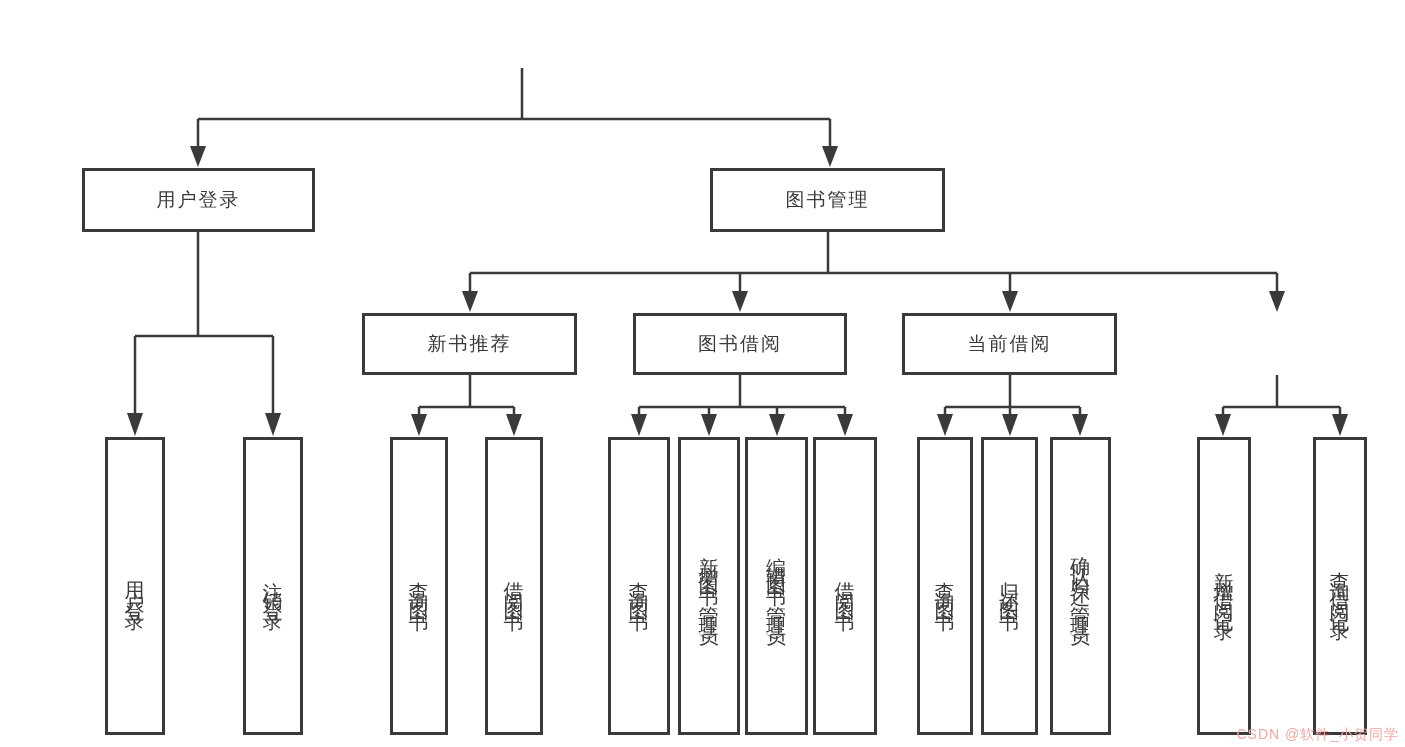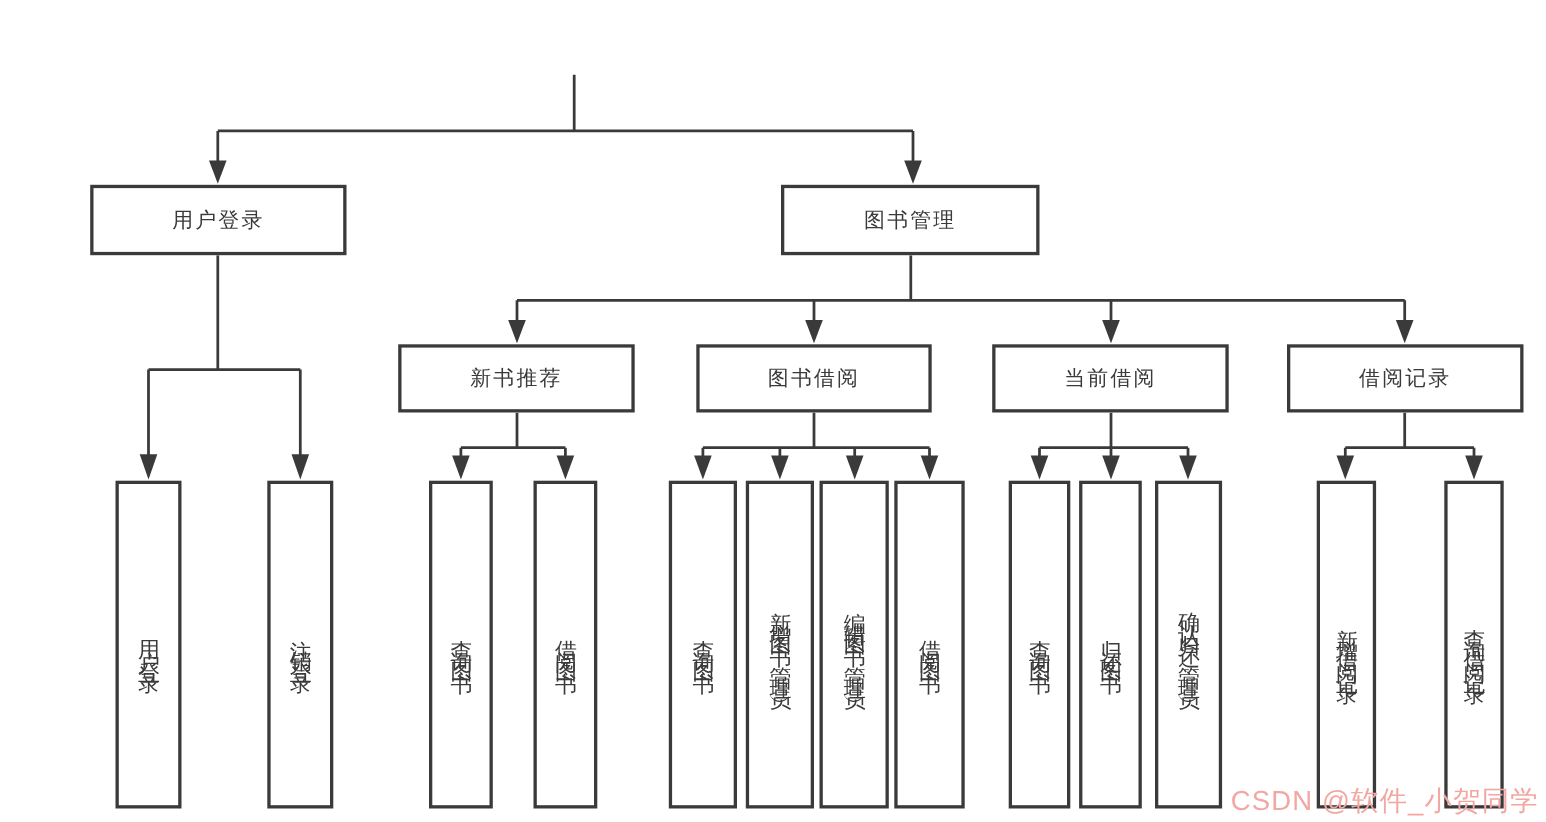--- a/index.html
+++ b/index.html
@@ -18,21 +18,21 @@
     background:#fff;display:flex;align-items:center;justify-content:center;
     z-index:1;
   }
   .h .lbl{font-size:19px;letter-spacing:2px;white-space:nowrap;}
   .v .lbl{
     writing-mode:vertical-rl;text-orientation:mixed;
     font-size:20px;letter-spacing:10px;line-height:1;white-space:nowrap;
   }
   .watermark{
     position:absolute;right:6px;bottom:3px;z-index:2;
-    font-size:25px;letter-spacing:1px;color:var(--wm);white-space:nowrap;
+    font-size:14px;letter-spacing:1px;color:var(--wm);white-space:nowrap;
   }
 </style>
 </head>
 <body>
 
 <div id="stage">
 
   <svg id="connectors" width="1405" height="747" viewBox="0 0 1405 747">
     <g stroke="#3a3a3a" stroke-width="2.5" fill="none">
 
@@ -83,23 +83,20 @@
 
   <div class="box h" style="left:362px;top:313px;width:215px;height:62px">
     <span class="lbl">新书推荐</span>
   </div>
   <div class="box h" style="left:633px;top:313px;width:214px;height:62px">
     <span class="lbl">图书借阅</span>
   </div>
   <div class="box h" style="left:902px;top:313px;width:215px;height:62px">
     <span class="lbl">当前借阅</span>
   </div>
-  <div class="box h" style="left:1170px;top:313px;width:215px;height:62px">
-    <span class="lbl">借阅记录</span>
-  </div>
 
   <div class="box v" style="left:105px;top:437px;width:60px;height:298px">
     <span class="lbl">用户登录</span>
   </div>
   <div class="box v" style="left:243px;top:437px;width:60px;height:298px">
     <span class="lbl">注销登录</span>
   </div>
 
   <div class="box v" style="left:390px;top:437px;width:58px;height:298px">
     <span class="lbl">查询图书</span>

